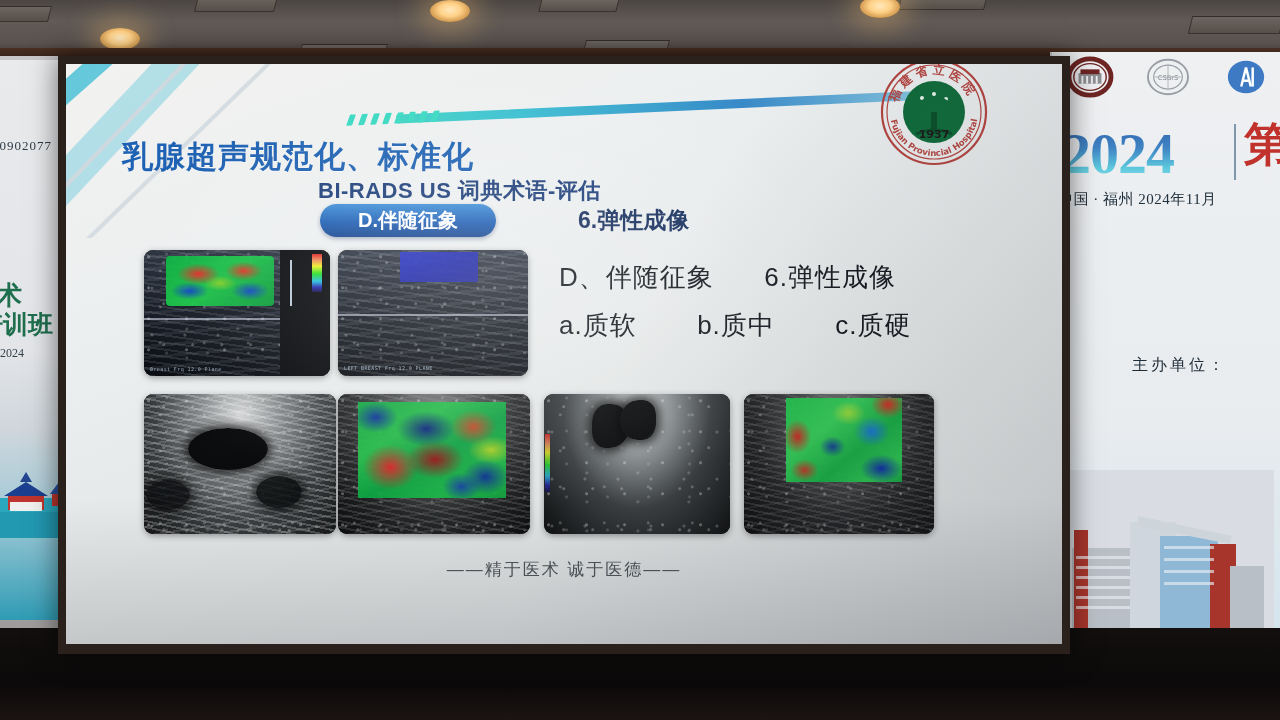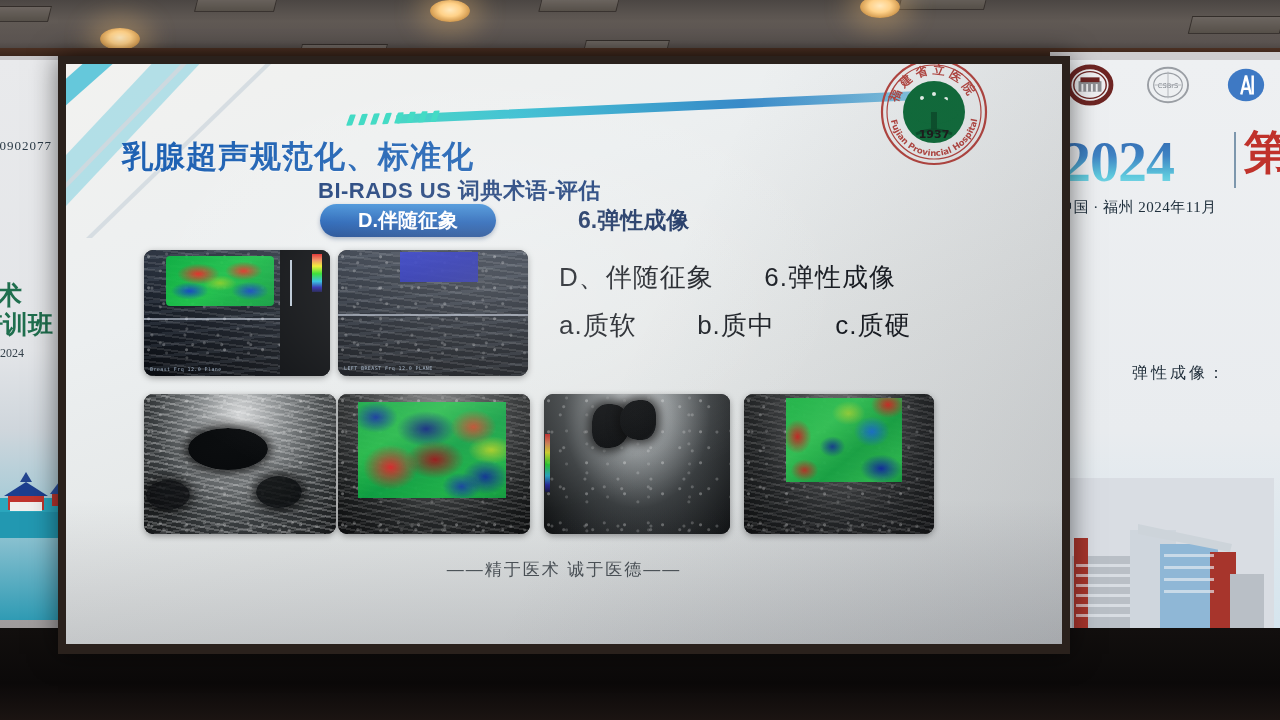--- a/index.html
+++ b/index.html
@@ -56,21 +56,21 @@
     color:#2b3a46; white-space:nowrap;
   }
   .bl-t1{ position:absolute; left:-4px; top:218px; font-size:26px; font-weight:700; color:#1f6f4e; }
   .bl-t2{ position:absolute; left:-22px; top:248px; font-size:25px; font-weight:700; color:#1f6f4e; white-space:nowrap;}
   .bl-date{ position:absolute; left:-6px; top:286px; font-family:"Liberation Serif",serif; font-size:12px; color:#35414b; }
   .bl-pagoda{
     position:absolute; left:0; bottom:82px; width:100px; height:100px;
   }
 
   .banner-right{
-    right:0; top:60px; width:228px; height:640px;
+    right:0; top:52px; width:228px; height:640px;
     background:linear-gradient(180deg,#eef0f2 0%,#e9ecef 58%,#dfe8ee 72%,#cfe3ee 100%);
   }
   .logos-row{ position:absolute; left:14px; top:-10px; width:210px; height:60px; }
   .crest{ position:absolute; top:14px; width:48px; height:42px; }
   .year2024{
     position:absolute; left:10px; top:68px;
     font-family:"Liberation Serif","DejaVu Serif",serif; font-size:58px; font-weight:700;
     letter-spacing:-1px;
     background:linear-gradient(180deg,#2f5fa8 0%,#3f84c4 42%,#5ec9dd 72%,#9fe6ef 100%);
     -webkit-background-clip:text; background-clip:text; color:transparent;
@@ -313,21 +313,21 @@
         <ellipse cx="24" cy="22" rx="19" ry="17" fill="#2f6fc0" opacity=".92"></ellipse>
         <path d="M19 32 L24 12 L29 32 M20.5 26 H27.5" stroke="#ffffff" stroke-width="2.6" fill="none"></path>
         <path d="M31 12 L31 32" stroke="#ffffff" stroke-width="2.6"></path>
       </svg>
     </div>
 
     <div class="year2024">2024</div>
     <div class="year-div"></div>
     <div class="red-char">第</div>
     <div class="meet-line">中国 · 福州  2024年11月</div>
-    <div class="host-line">弹性成像：</div>
+    <div class="host-line">主办单位：</div>
 
     <svg class="hosp-photo" viewBox="0 0 214 200">
       <rect x="0" y="0" width="214" height="200" fill="#d9dde3"></rect>
       <rect x="12" y="78" width="62" height="92" fill="#b9bfc6"></rect>
       <rect x="14" y="60" width="14" height="112" fill="#a7352c"></rect>
       <rect x="70" y="52" width="46" height="118" fill="#cfd6dd"></rect>
       <rect x="100" y="66" width="58" height="104" fill="#8fb7d6"></rect>
       <rect x="150" y="74" width="26" height="96" fill="#a7352c"></rect>
       <rect x="170" y="96" width="34" height="74" fill="#b9bfc6"></rect>
       <rect x="0" y="160" width="214" height="26" fill="#9c3229"></rect>

